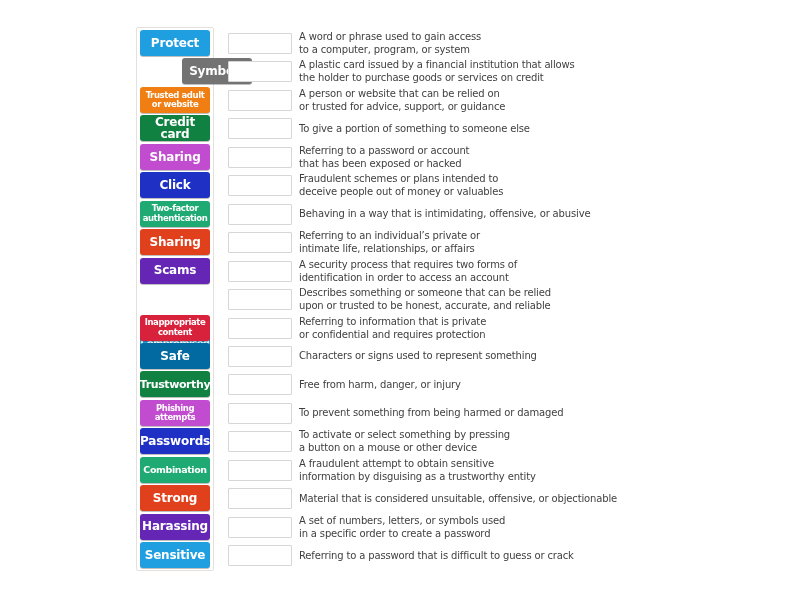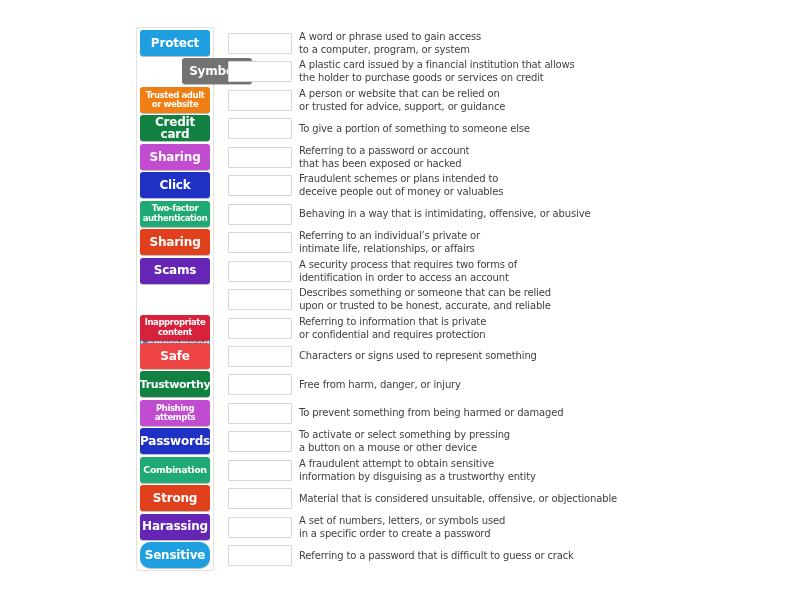--- a/index.html
+++ b/index.html
@@ -88,29 +88,29 @@
     <div class="tile fs-lg" style="top: 257.6px; background: rgb(101, 38, 181);">
       <span>Scams</span>
     </div>
     <div class="slot" style="top: 260.6px;"></div>
     <div class="def" style="top: 256.6px;">A security process that requires two forms of
 identification in order to access an account</div>
     <div class="tile fs-sm" style="top: 286.05px; background: rgb(31, 158, 224); margin-top: 44px;">
       <span>Compromised</span>
     </div>
     <div class="slot" style="top: 289.05px;"></div>
-    <div class="def" style="top: 285.05px; text-align: center;">Describes something or someone that can be relied
+    <div class="def" style="top: 285.05px;">Describes something or someone that can be relied
 upon or trusted to be honest, accurate, and reliable</div>
     <div class="tile fs-xs" style="top: 314.5px; background: rgb(216, 33, 59);">
       <span>Inappropriate content</span>
     </div>
     <div class="slot" style="top: 317.5px;"></div>
     <div class="def" style="top: 313.5px;">Referring to information that is private
 or confidential and requires protection</div>
-    <div class="tile fs-lg" style="top: 342.95px; background: #ef4444; align-items: center;">
+    <div class="tile fs-lg" style="top: 342.95px; background: #0369a1; align-items: center;">
       <span>Safe</span>
     </div>
     <div class="slot" style="top: 345.95px;"></div>
     <div class="def" style="top: 341.95px;">Characters or signs used to represent something</div>
     <div class="tile fs-md" style="top: 371.4px; background: rgb(17, 129, 66);">
       <span>Trustworthy</span>
     </div>
     <div class="slot" style="top: 374.4px;"></div>
     <div class="def" style="top: 370.4px;">Free from harm, danger, or injury</div>
     <div class="tile fs-xs" style="top: 399.85px; background: rgb(194, 76, 207);">
@@ -134,18 +134,18 @@
       <span>Strong</span>
     </div>
     <div class="slot" style="top: 488.2px;"></div>
     <div class="def" style="top: 484.2px;">Material that is considered unsuitable, offensive, or objectionable</div>
     <div class="tile fs-lg" style="top: 513.65px; background: rgb(101, 38, 181);">
       <span>Harassing</span>
     </div>
     <div class="slot" style="top: 516.65px;"></div>
     <div class="def" style="top: 512.65px;">A set of numbers, letters, or symbols used
 in a specific order to create a password</div>
-    <div class="tile fs-lg" style="top: 542.1px; background: rgb(31, 158, 224); border-radius: 10px;">
+    <div class="tile fs-lg" style="top: 542.1px; background: rgb(31, 158, 224);">
       <span>Sensitive</span>
     </div>
     <div class="slot" style="top: 545.1px;"></div>
     <div class="def" style="top: 541.1px;">Referring to a password that is difficult to guess or crack</div>
   </div>
 
 </body></html>

